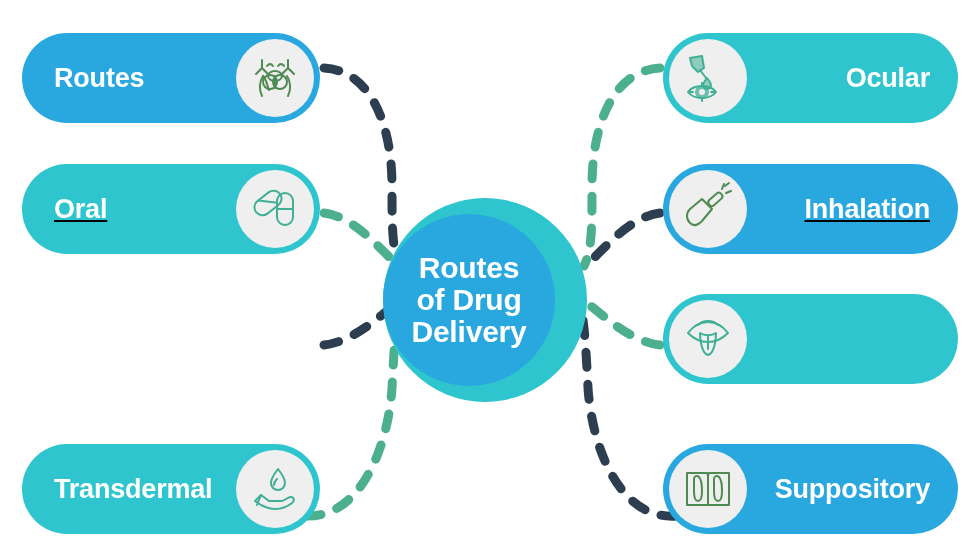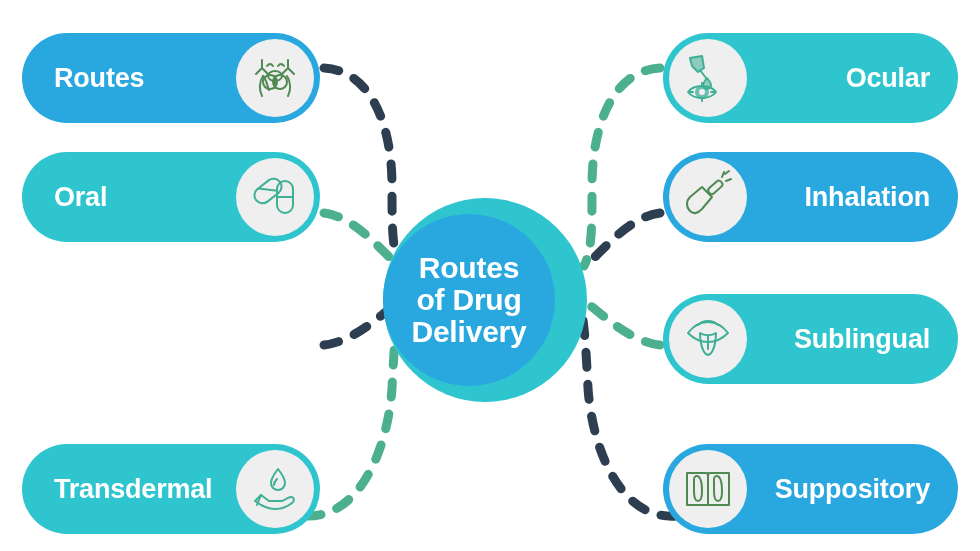--- a/index.html
+++ b/index.html
@@ -64,21 +64,21 @@
   .icon-disc{
     width:78px;height:78px;min-width:78px;
     border-radius:50%;
     background:#EFEFEF;
     display:flex;align-items:center;justify-content:center;
   }
   .icon-disc svg{display:block;}
 
   
   .row0{top:33px;}
-  .row1{top:152px;}
+  .row1{top:164px;text-decoration:underline;}
   .row2{top:294px;}
   .row3{top:444px;}
 </style>
 </head>
 <body style="background: rgb(255, 255, 255);">
 
 <div id="stage">
 
   <svg id="connectors" viewBox="0 0 980 551" xmlns="http://www.w3.org/2000/svg">
 
@@ -182,21 +182,20 @@
 
   <div class="pill right row2" style="background: rgb(47, 197, 206);">
     <span class="icon-disc" style="background: rgb(239, 239, 239);">
       <svg width="56" height="56" viewBox="0 0 56 56" fill="none" stroke="#3FAF96" stroke-width="2" stroke-linecap="round" stroke-linejoin="round">
         <path d="M8,22 C14,14 20,11 28,11 C36,11 42,14 48,22 C42,28 36,31 28,31 C20,31 14,28 8,22Z"></path>
         <path d="M18,14 q4,-4 10,-4 q6,0 10,4"></path>
         <path d="M20,22 C20,22 20,42 28,44 C36,42 36,22 36,22 C32,25 24,25 20,22Z"></path>
         <path d="M28,25 L28,38"></path>
       </svg>
     </span>
-    <span class="pill-label">Sublingual</span>
   </div>
 
   <div class="pill right row3" style="background: rgb(41, 168, 224); align-items: center;">
     <span class="icon-disc" style="background: rgb(239, 239, 239);">
       <svg width="56" height="56" viewBox="0 0 56 56" fill="none" stroke="#4E8A52" stroke-width="2" stroke-linecap="round" stroke-linejoin="round">
         <path d="M7,12 L26,12 C27,12 28,13 28,15 L28,44 L7,44 Z"></path>
         <path d="M49,12 L30,12 C29,12 28,13 28,15 L28,44 L49,44 Z"></path>
         <path d="M14,18 C14,15 17,14 19,16 C21,18 22,24 22,30 C22,36 21,40 18,40 C15,40 14,36 14,30 Z"></path>
         <path d="M34,18 C34,15 37,14 39,16 C41,18 42,24 42,30 C42,36 41,40 38,40 C35,40 34,36 34,30 Z"></path>
         <path d="M28,12 L28,44" stroke-dasharray="3 3"></path>

